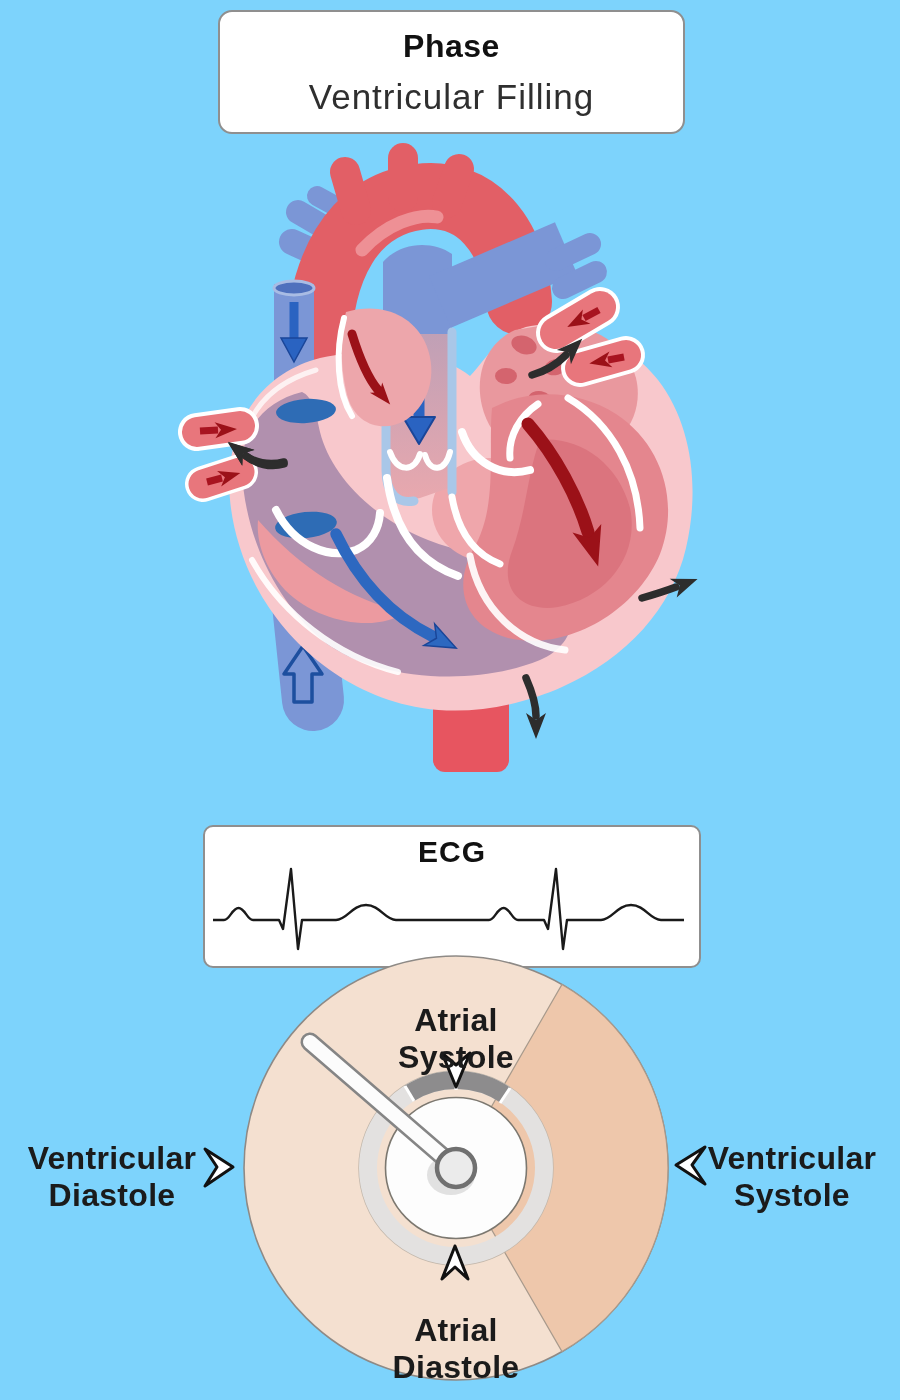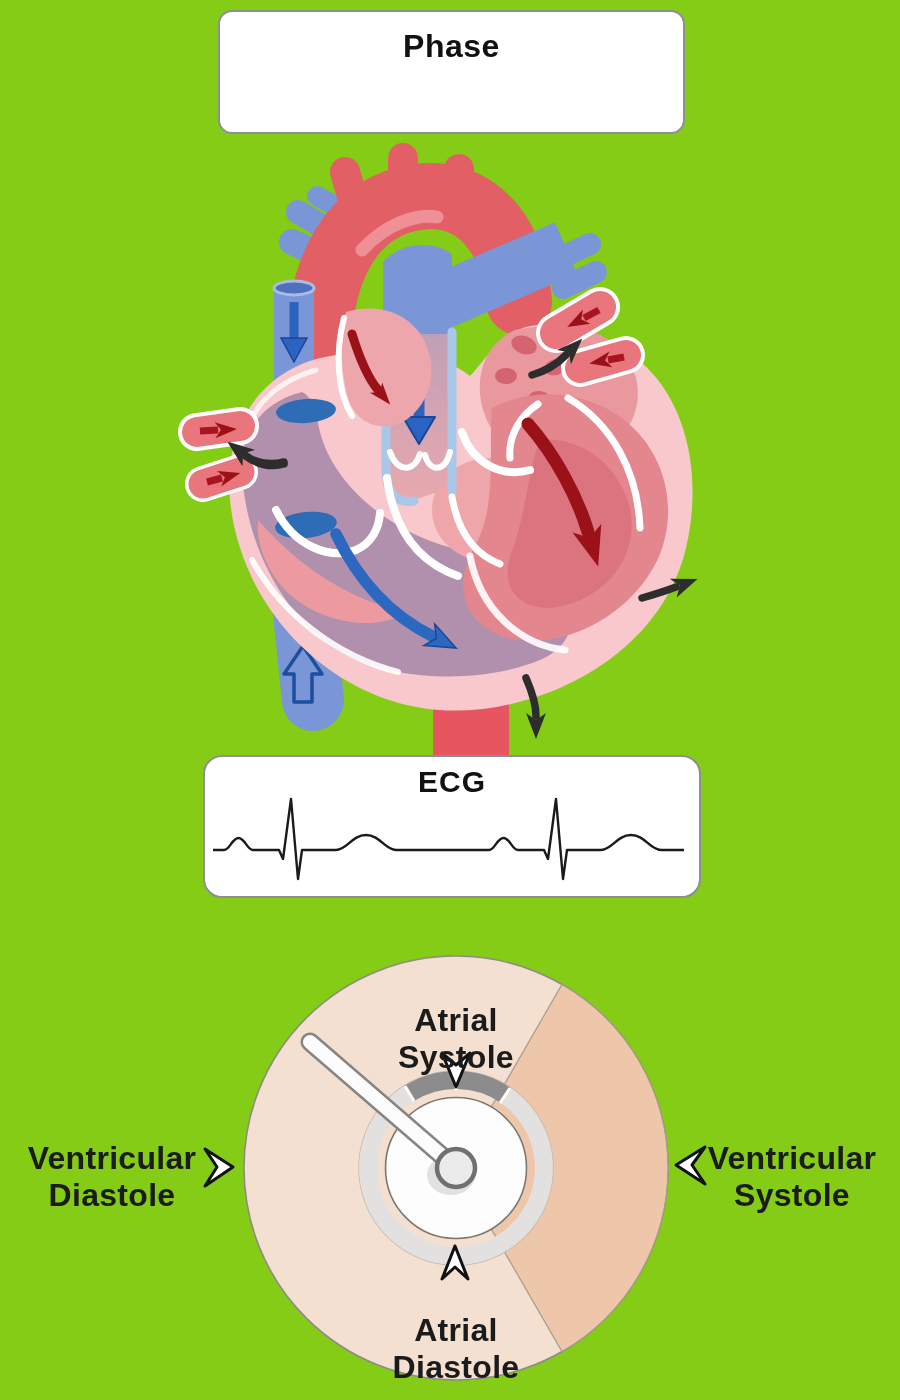--- a/index.html
+++ b/index.html
@@ -1,36 +1,37 @@
 <!DOCTYPE html>
 <html><head>
 <meta charset="utf-8">
 <style>
   html,body{margin:0;padding:0;background:#ffffff;}
   body{font-family:"Liberation Sans", sans-serif;}
-  .stage{position:relative;width:900px;height:1400px;background:#84cc16;overflow:hidden;}
+  .stage{position:relative;width:900px;height:1400px;background:#7dd3fc;overflow:hidden;}
   .panel{position:absolute;background:#ffffff;border:2px solid #8f8f8f;border-radius:14px;box-sizing:border-box;}
   .phase-box{left:218px;top:10px;width:467px;height:124px;text-align:center;}
   .phase-title{margin-top:16px;font-size:32px;font-weight:700;color:#111111;letter-spacing:.5px;}
   .phase-value{margin-top:12px;font-size:35px;font-weight:400;color:#2f2f2f;letter-spacing:1px;}
-  .ecg-box{left:203px;top:755px;width:498px;height:143px;border-radius:19px;}
+  .ecg-box{left:203px;top:825px;width:498px;height:143px;border-radius:10px;}
   .ecg-title{position:absolute;top:8px;left:0;width:100%;text-align:center;font-size:30px;font-weight:700;color:#111111;letter-spacing:1px;}
   .ecg-wave{position:absolute;left:0;top:0;width:100%;height:100%;}
   .abs{position:absolute;}
   .lbl{position:absolute;font-weight:700;color:#1b1b1b;font-size:32px;line-height:1.16;white-space:pre-line;letter-spacing:.3px;}
   .lbl-center{transform:translateX(-50%);text-align:center;margin-top:28px;}
   svg{display:block;}
 </style>
 </head>
 <body>
 
 <div class="stage">
 
   <div class="panel phase-box">
     <div class="phase-title">Phase</div>
+    <div class="phase-value">Ventricular Filling</div>
   </div>
 
   <svg class="abs" style="left:0;top:140px" width="900" height="660" viewBox="0 140 900 660">
     <defs>
       <linearGradient id="tubeGrad" x1="0" y1="0" x2="0" y2="1">
         <stop offset="0" stop-color="#c0a0b6"></stop>
           <stop offset="1" stop-color="#e8a8ae"></stop>
       </linearGradient>
       <marker id="mk-red-s" markerUnits="userSpaceOnUse" markerWidth="26" markerHeight="26" refX="5" refY="13" orient="auto">
         <path d="M2,5 L24,13 L2,21 L8,13 Z" fill="#9b1118"></path>

